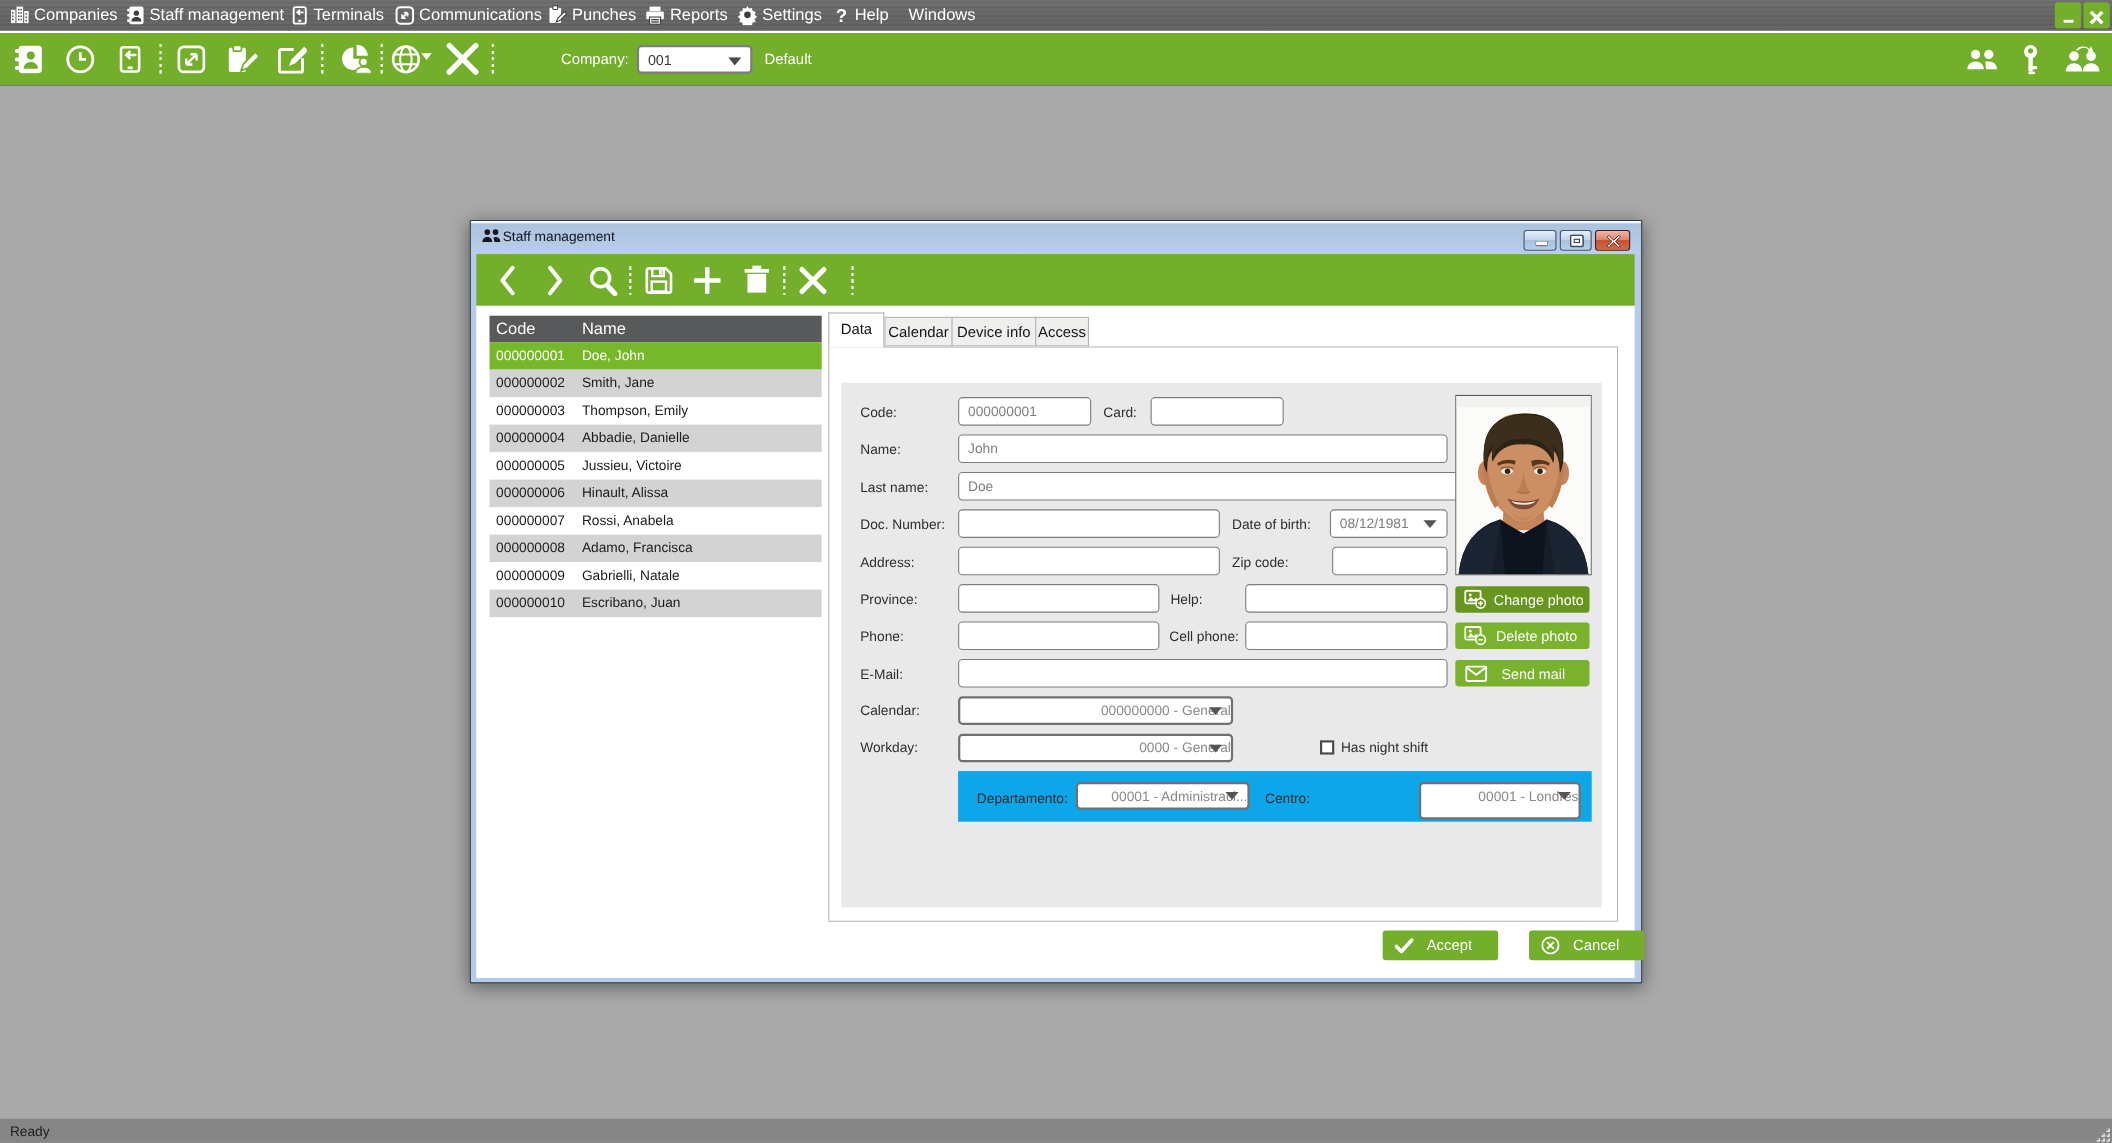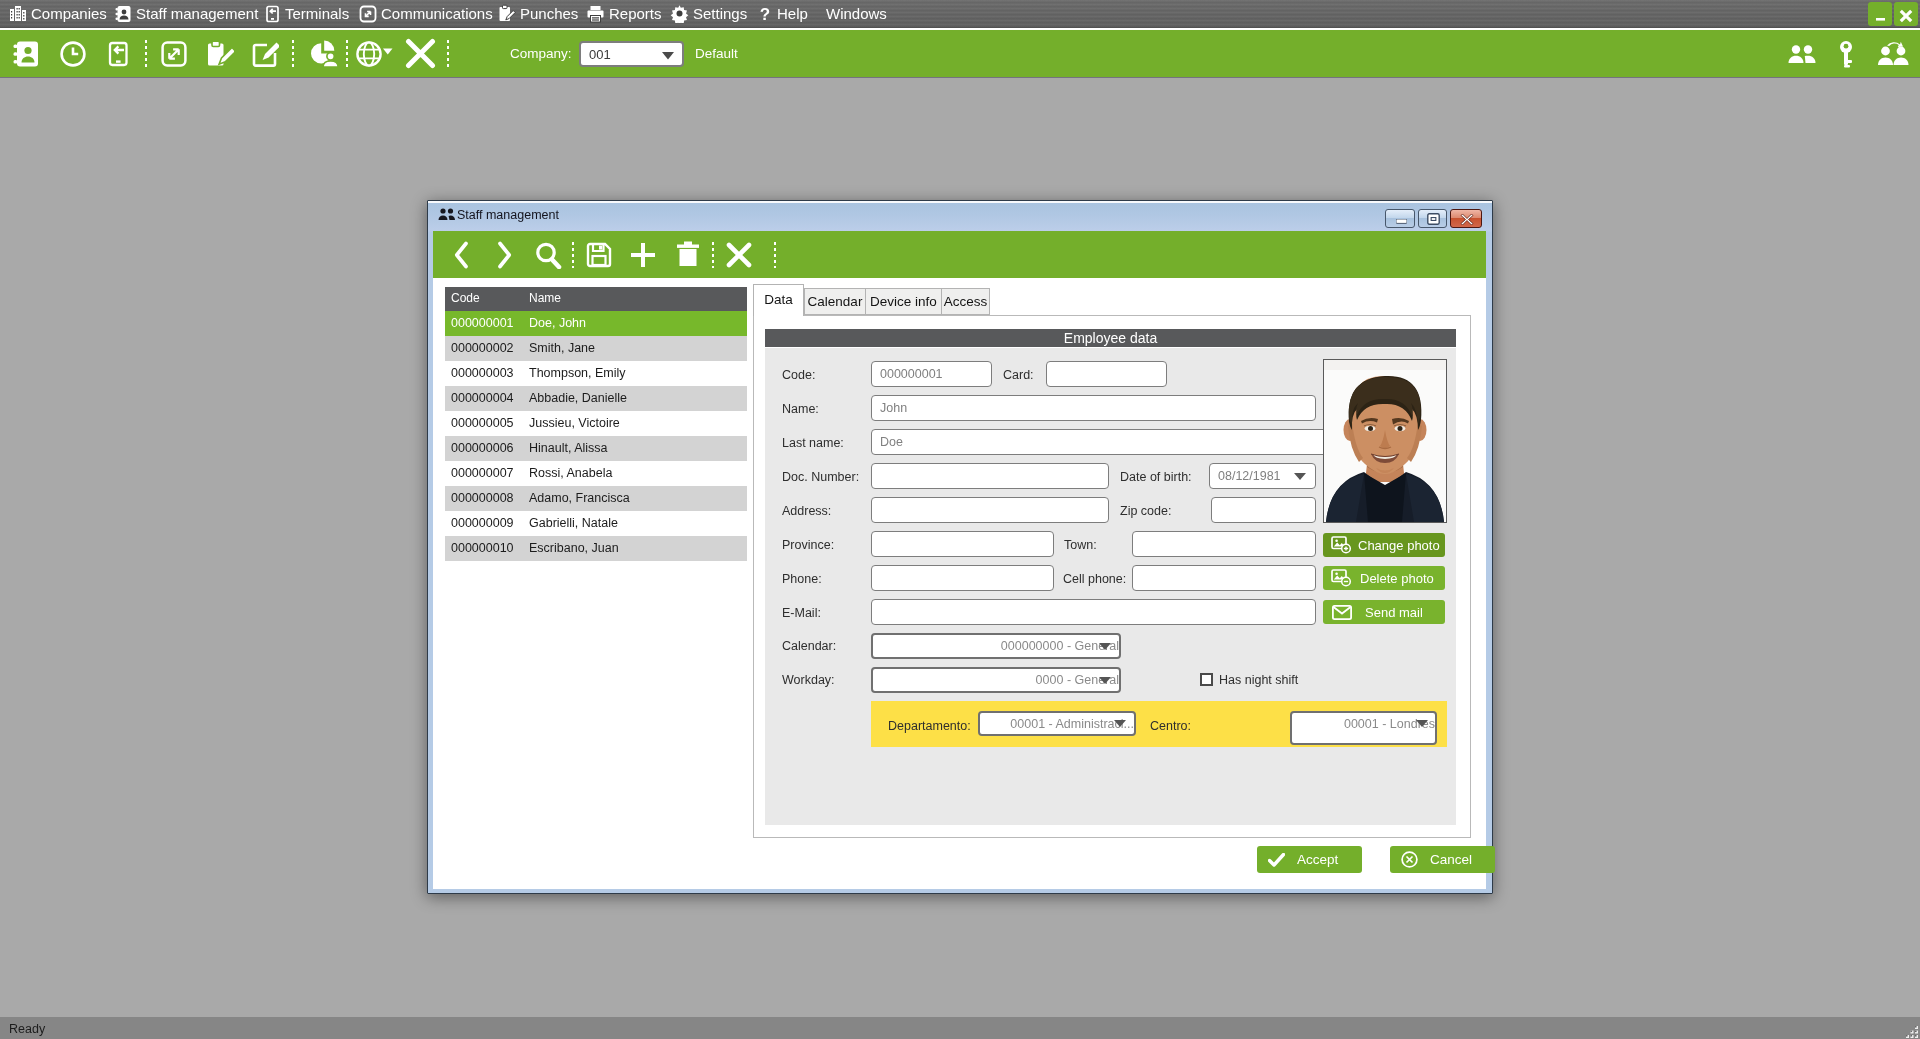--- a/index.html
+++ b/index.html
@@ -48,21 +48,21 @@
 
 #wtoolbar { position:absolute; left:5px; top:30px; width:1053px; height:47px; background:#74af2b; }
 .wtico { position:absolute; top:0; height:47px; display:flex; align-items:center; }
 .wvsep { position:absolute; top:11px; width:2px; height:26px;
   background-image:repeating-linear-gradient(#fff 0 3px, rgba(255,255,255,0) 3px 6px); }
 
 #wclient { position:absolute; left:5px; top:77px; width:1053px; height:611px; background:#fff; }
 
 
 #tbl { position:absolute; left:12px; top:9px; width:302px; }
-#tbl .hdr { height:24px; background:#58595b; color:#fff; font-size:12px; position:relative; }
+#tbl .hdr { height:24px; background:#58595b; color:#fff; font-size:15px; position:relative; }
 #tbl .hdr span { position:absolute; top:4px; }
 .trow { height:25px; position:relative; font-size:12.5px; color:#1c1c1c; }
 .trow span { position:absolute; top:5px; }
 .trow.sel { background:#77b82b; color:#fff; }
 .trow.alt { background:#d3d3d3; }
 .c1 { left:6px; }
 .c2 { left:84px; }
 
 
 .tab { position:absolute; top:10px; height:27px; background:#efefee; border:1px solid #b3b3b3; font-size:13.5px; color:#141414; text-align:center; }
@@ -81,21 +81,21 @@
   font-size:12.5px; color:#8a8a8a; line-height:22px; padding-left:8px; white-space:nowrap;text-align:right; }
 .caret { position:absolute; width:0; height:0; border-left:6px solid transparent; border-right:6px solid transparent; border-top:7px solid #555; }
 
 
 #photo { position:absolute; left:558px; top:11px; width:124px; height:164px; background:#fff; border:1px solid #5a5a5a; }
 .gbtn { position:absolute; left:558px; width:122px; height:24px; border-radius:3px; background:#79b32d;
   color:#fff; font-size:13px; display:flex; align-items:center; }
 .gbtn.dark { background:#67961e; }
 
 
-#subpanel { position:absolute; left:106px; top:353px; width:576px; height:46px; background:#fde047; }
+#subpanel { position:absolute; left:106px; top:353px; width:576px; height:46px; background:#0ea5e9; }
 
 
 #chk { position:absolute; left:435px; top:325px; width:13px; height:13px; background:#fff; border:2px solid #4a4a4a; }
 
 
 .bigbtn { position:absolute; top:568px; width:105px; height:27px; background:#74af2b; border-radius:3px;
   color:#fff; font-size:13.5px; display:flex; align-items:center; padding-left:11px; gap:12px; }
 </style>
 </head>
 <body>
@@ -462,21 +462,20 @@
           <span class="c1">000000010</span>
           <span class="c2">Escribano, Juan</span>
         </div>
     </div>
 
     <div class="tab" style="left:371px; width:62px; line-height:25px;">Calendar</div>
     <div class="tab" style="left:432px; width:77px; line-height:25px;">Device info</div>
     <div class="tab" style="left:508px; width:49px; line-height:25px;">Access</div>
     <div id="tabData" style="line-height:29px; text-align:center;">Data</div>
     <div id="tabpanel">
-      <div id="edhdr">Employee data</div>
       <div id="form">
 
         <div class="flabel" style="left:17px; top:20px;">Code:</div>
         <div class="finput" style="left:106px; top:13px; width:121px;">000000001</div>
         <div class="flabel" style="left:238px; top:20px;">Card:</div>
         <div class="finput" style="left:281px; top:13px; width:121px;"></div>
 
         <div class="flabel" style="left:17px; top:54px;">Name:</div>
         <div class="finput" style="left:106px; top:47px; width:445px;">John</div>
 
@@ -489,21 +488,21 @@
         <div class="finput" style="left:444px; top:115px; width:107px;">08/12/1981</div>
         <div class="caret" style="left:529px; top:125px;"></div>
 
         <div class="flabel" style="left:17px; top:156px;">Address:</div>
         <div class="finput" style="left:106px; top:149px; width:238px;"></div>
         <div class="flabel" style="left:355px; top:156px;">Zip code:</div>
         <div class="finput" style="left:446px; top:149px; width:105px;"></div>
 
         <div class="flabel" style="left:17px; top:190px;">Province:</div>
         <div class="finput" style="left:106px; top:183px; width:183px;"></div>
-        <div class="flabel" style="left:299px; top:190px;">Town:</div>
+        <div class="flabel" style="left:299px; top:190px;">Help:</div>
         <div class="finput" style="left:367px; top:183px; width:184px;"></div>
 
         <div class="flabel" style="left:17px; top:224px;">Phone:</div>
         <div class="finput" style="left:106px; top:217px; width:183px;"></div>
         <div class="flabel" style="left:298px; top:224px;">Cell phone:</div>
         <div class="finput" style="left:367px; top:217px; width:184px;"></div>
 
         <div class="flabel" style="left:17px; top:258px;">E-Mail:</div>
         <div class="finput" style="left:106px; top:251px; width:445px;"></div>
 

